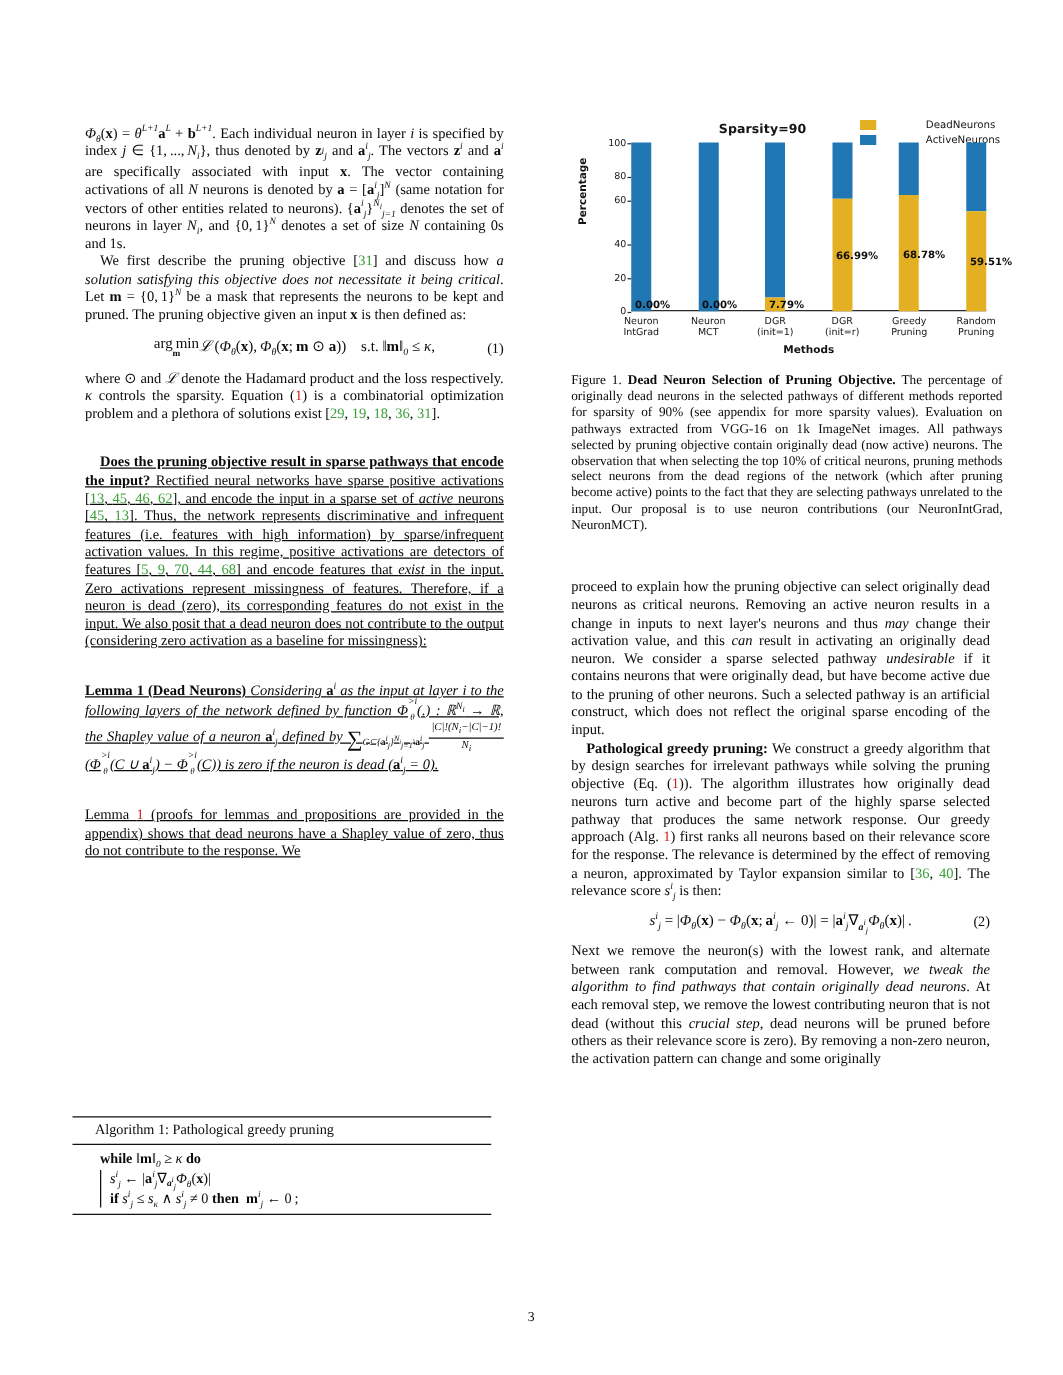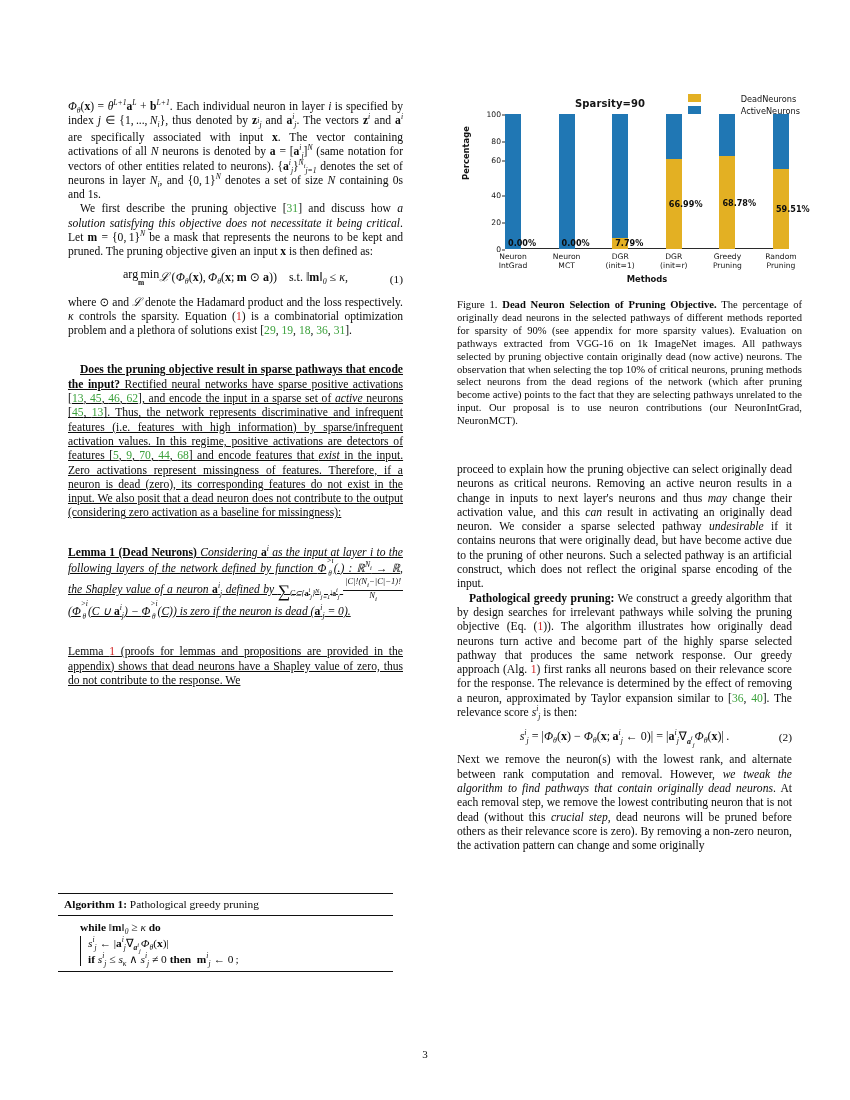--- a/index.html
+++ b/index.html
@@ -110,21 +110,21 @@
     letter-spacing: 0.1px;
   }
   .legend {
     position: absolute;
     right: 2px;
     top: 2px;
     font-family: "DejaVu Sans", sans-serif;
     font-size: 8.2px;
     color: #141414;
   }
-  .legend-row { display: flex; align-items: flex-start; margin-bottom: 2px; gap: 36px; }
+  .legend-row { display: flex; align-items: flex-end; margin-bottom: 2px; gap: 36px; }
   .legend-swatch {
     width: 13px; height: 8px;
     margin-right: 4px;
     display: inline-block;
   }
   .plot {
     position: absolute;
     left: 48px;
     top: 22px;
     width: 284px;
@@ -236,21 +236,21 @@
     left: 58px;
     top: 893px;
     width: 335px;
     font-size: 11.4px;
     line-height: 16px;
   }
   .algo .rule-top { border-top: 1.3px solid #111; }
   .algo .rule-mid { border-top: 0.9px solid #111; }
   .algo .rule-bot { border-top: 1.3px solid #111; }
   .algo-title { padding: 2px 0 3px 6px; }
-  .algo-title b { font-weight: bold; }
+  .algo-title b { font-weight: normal; margin-left: 12px; }
   .algo-body { padding: 3px 0 4px 0; }
   .algo-line { padding-left: 22px; white-space: nowrap; }
   .algo-line.lvl2 {
     padding-left: 30px;
     border-left: 0;
     position: relative;
   }
   .algo-bar {
     position: absolute;
     left: 22px;

